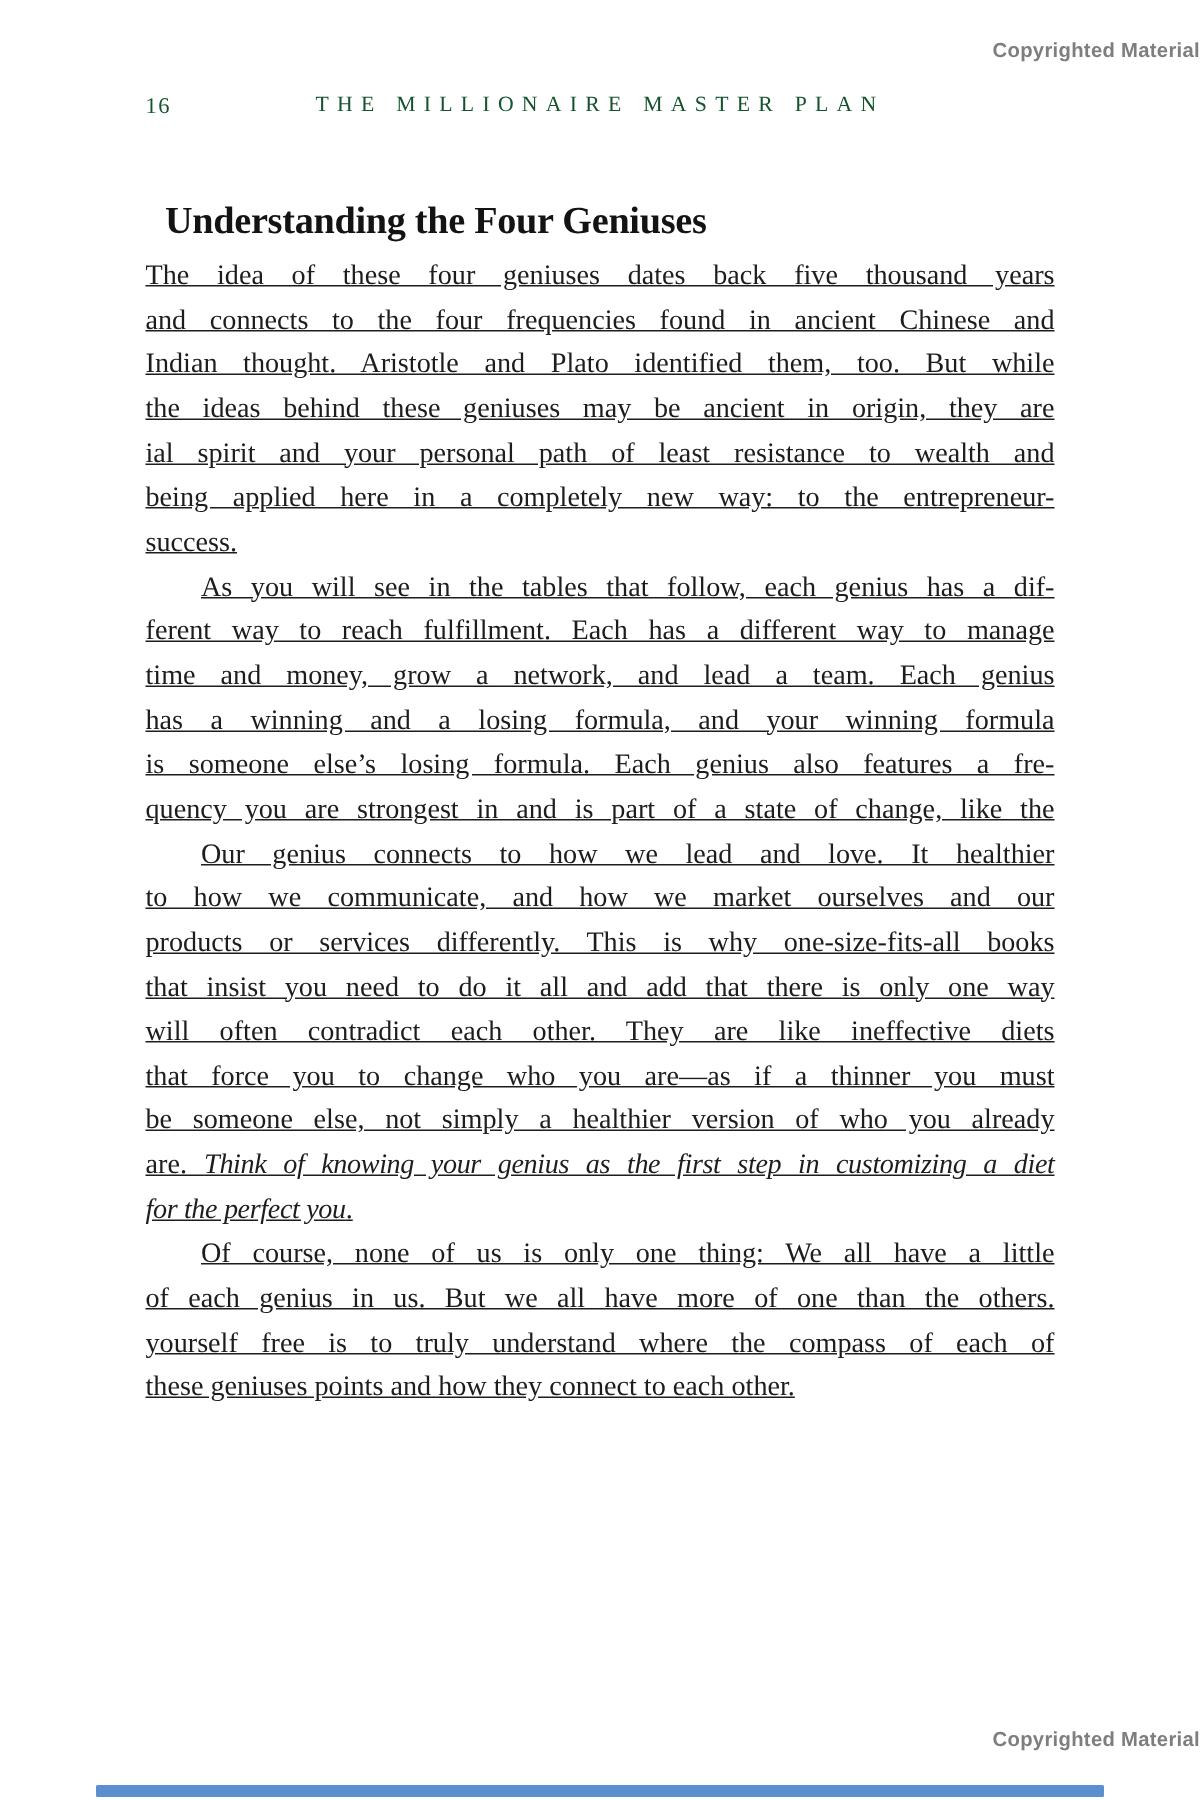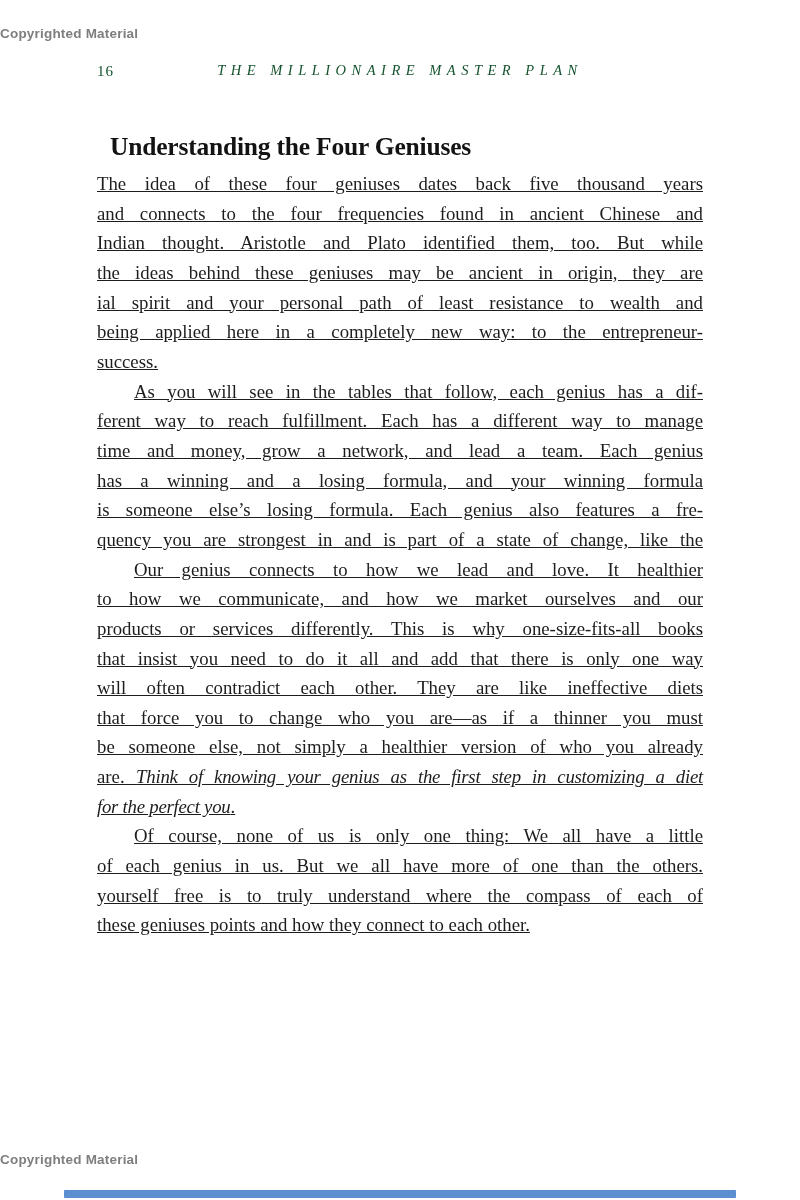--- a/index.html
+++ b/index.html
@@ -5,40 +5,39 @@
   html,body{margin:0;padding:0;background:#ffffff;}
   .page{
     position:relative;
     width:800px;height:1200px;
     background:#ffffff;
     overflow:hidden;
     font-family:"Liberation Serif","DejaVu Serif",serif;
   }
   .copyright{
     position:absolute;left:0;width:800px;
-    text-align:left;
+    text-align:right;
     font-family:"Liberation Sans","DejaVu Sans",sans-serif;
     font-weight:700;font-size:13.5px;color:#7e7e7e;
     letter-spacing:0.2px;
   }
   .copyright.top{top:26px;}
   .copyright.bottom{top:1152px;}
   .running-header{
     position:absolute;top:62px;left:97px;width:606px;height:22px;
     color:#14532d;
   }
   .pageno{
     position:absolute;left:0;top:1px;
     font-size:15px;letter-spacing:1px;
   }
   .running-title{
     display:block;text-align:center;
     font-size:14.5px;letter-spacing:5.5px;
     white-space:nowrap;
-    font-style:italic;
   }
   .heading{
     position:absolute;top:119px;left:97px;margin:13px;
     font-size:25.5px;font-weight:700;color:#131313;
     letter-spacing:-0.2px;
     font-family:"Liberation Serif","DejaVu Serif",serif;
   }
   .body-text{
     position:absolute;top:169px;left:97px;width:606px;
     font-size:18.8px;color:#1d1d1d;text-decoration:underline;

